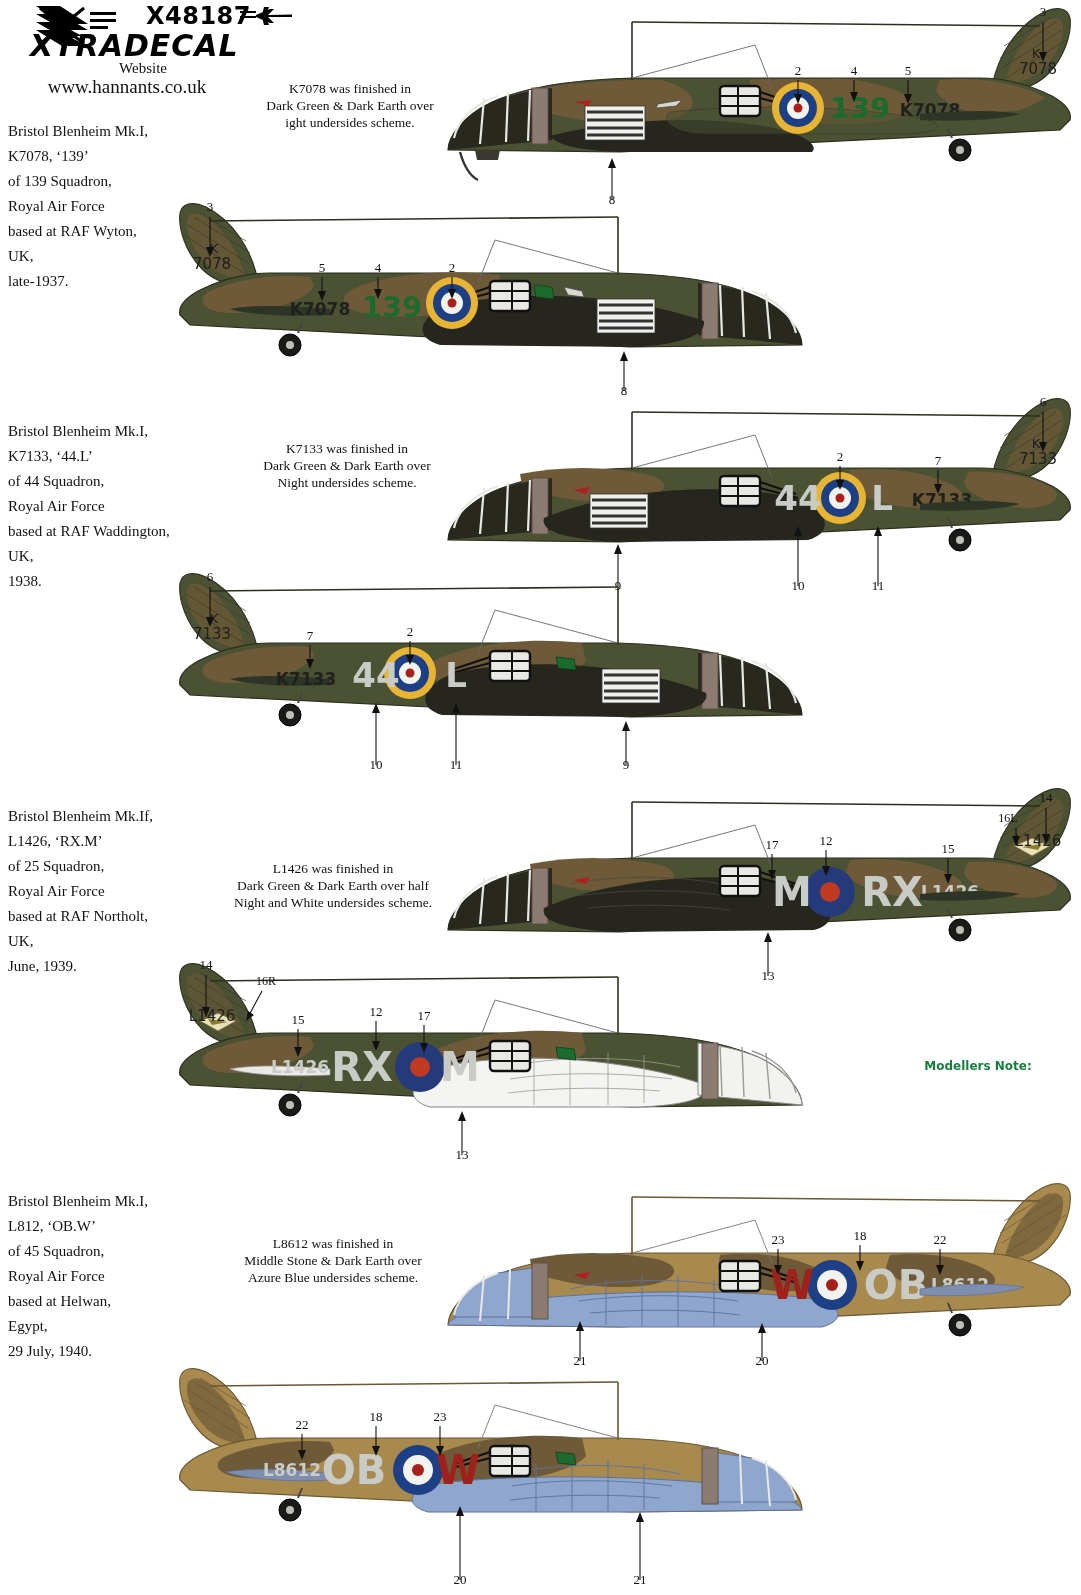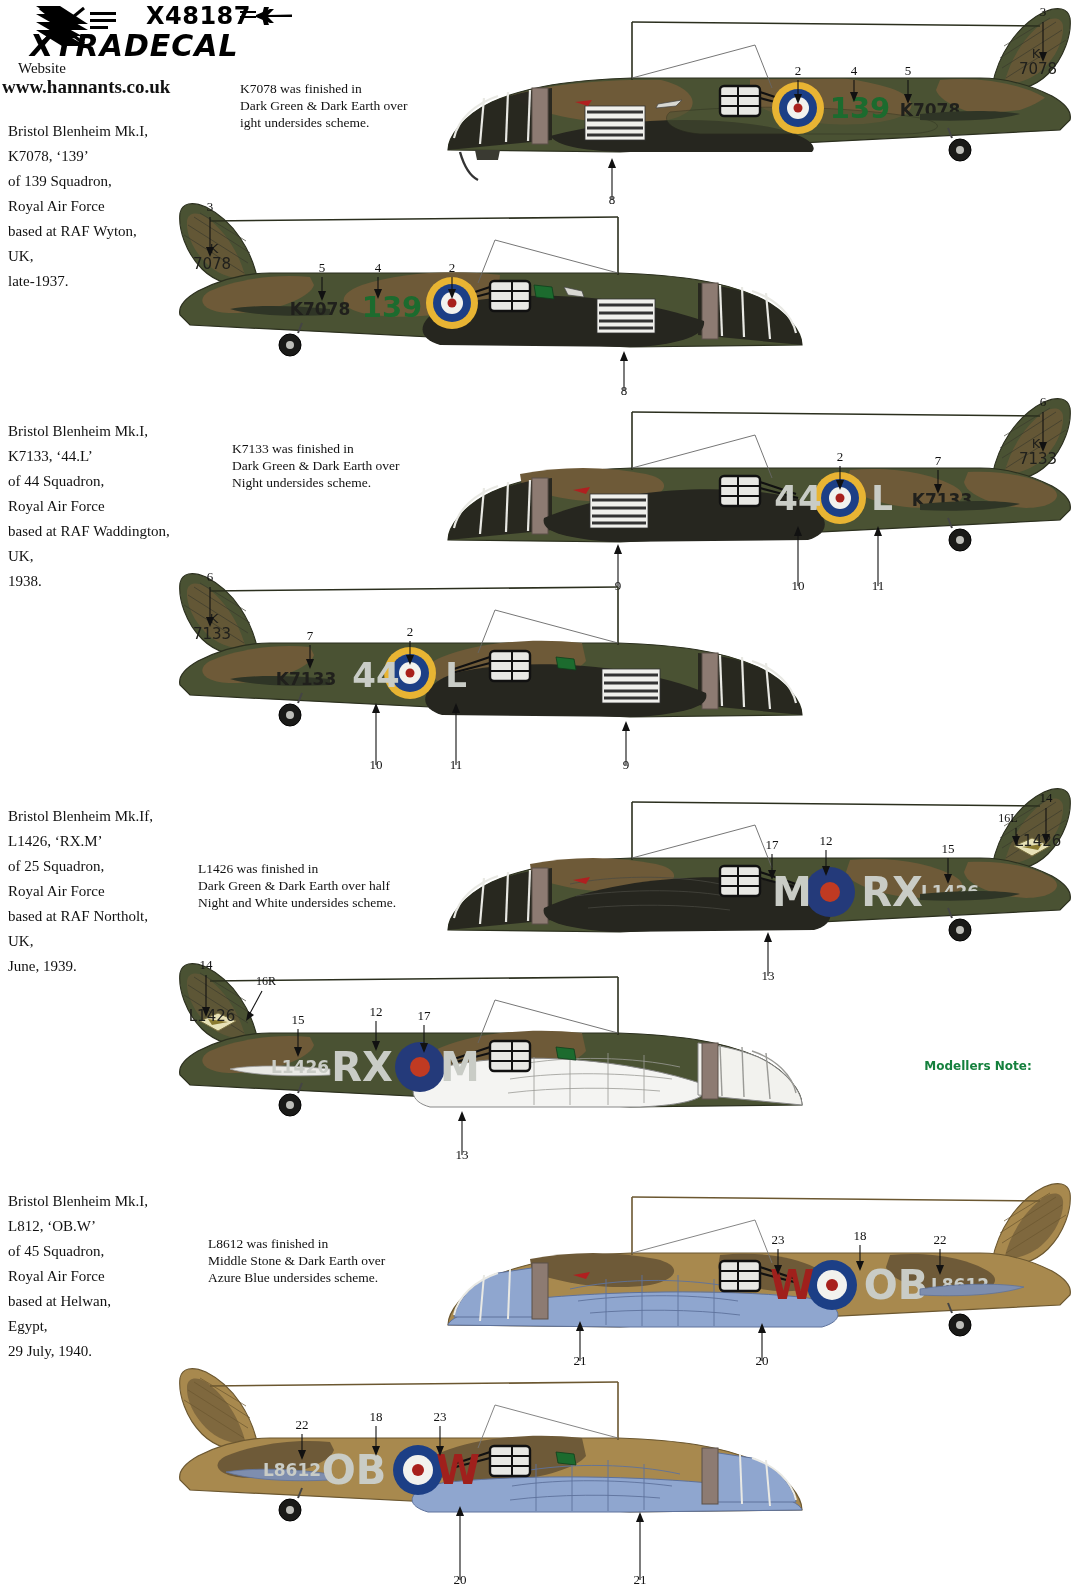--- a/index.html
+++ b/index.html
@@ -8,28 +8,28 @@
   .sheet{position:absolute;inset:0;}
 
   
   #logo{position:absolute;left:18px;top:2px;width:270px;height:92px;}
   #logo .xmark{position:absolute;left:16px;top:2px;width:112px;height:44px;}
   #logo .code{position:absolute;left:128px;top:0px;font-family:"DejaVu Sans",sans-serif;
       font-weight:bold;font-size:24px;letter-spacing:.5px;color:#000;}
   #logo .planeglyph{position:absolute;left:222px;top:2px;width:54px;height:24px;}
   #logo .brand{position:absolute;left:12px;top:26px;font-family:"DejaVu Sans",sans-serif;
       font-weight:bold;font-style:italic;font-size:30px;letter-spacing:1px;color:#000;}
-  #logo .website{position:absolute;left:0;top:58px;width:250px;font-size:15px;}
-  #logo .url{position:absolute;left:-16px;top:74px;width:250px;text-align:left;font-size:19px;font-weight:bold;}
+  #logo .website{position:absolute;left:0;top:58px;width:250px;text-align:center;font-size:15px;}
+  #logo .url{position:absolute;left:-16px;top:74px;width:250px;text-align:center;font-size:19px;}
 
   
   .desc{position:absolute;left:8px;font-size:15px;line-height:25px;white-space:pre-line;margin-top:19px;}
 
   
-  .cap{position:absolute;font-size:13.5px;line-height:17px;white-space:pre-line;}
+  .cap{position:absolute;text-align:center;font-size:13.5px;line-height:17px;white-space:pre-line;}
 
   
   #note{position:absolute;left:880px;top:1043px;width:196px;text-align:center;
         font-family:"DejaVu Sans",sans-serif;font-size:12px;line-height:15.5px;
         color:#15803d;white-space:pre-line;}
   #note b{display:block;font-weight:bold;}
 
   
   .profile{position:absolute;}
   .profile svg{display:block;overflow:visible;}

